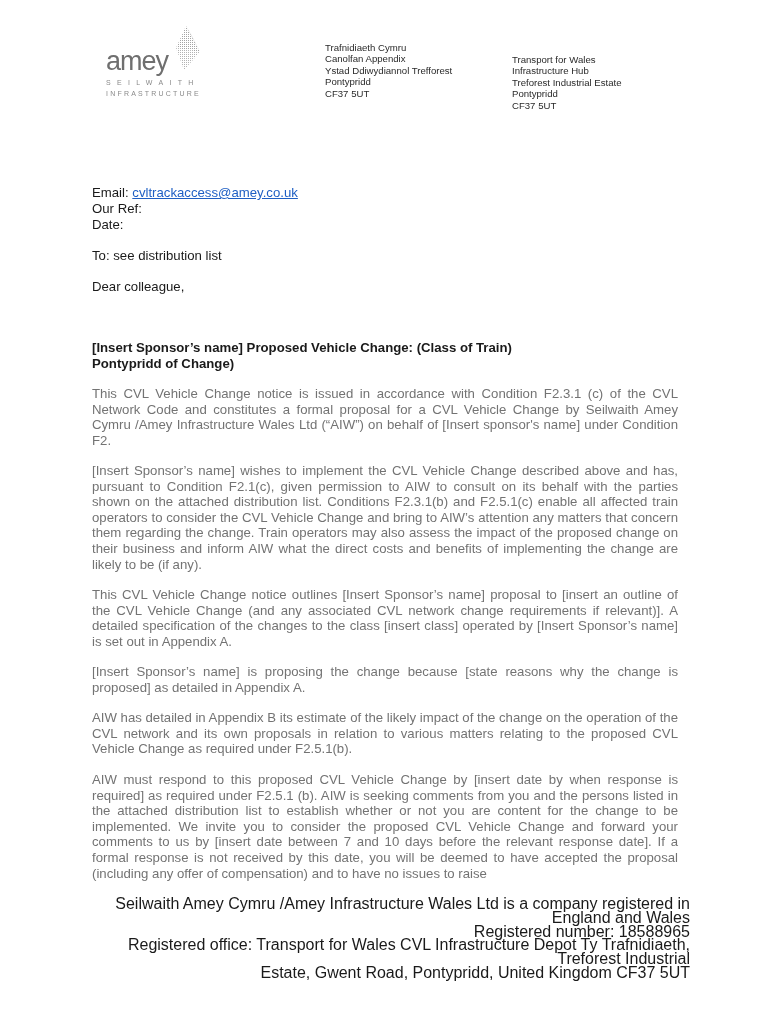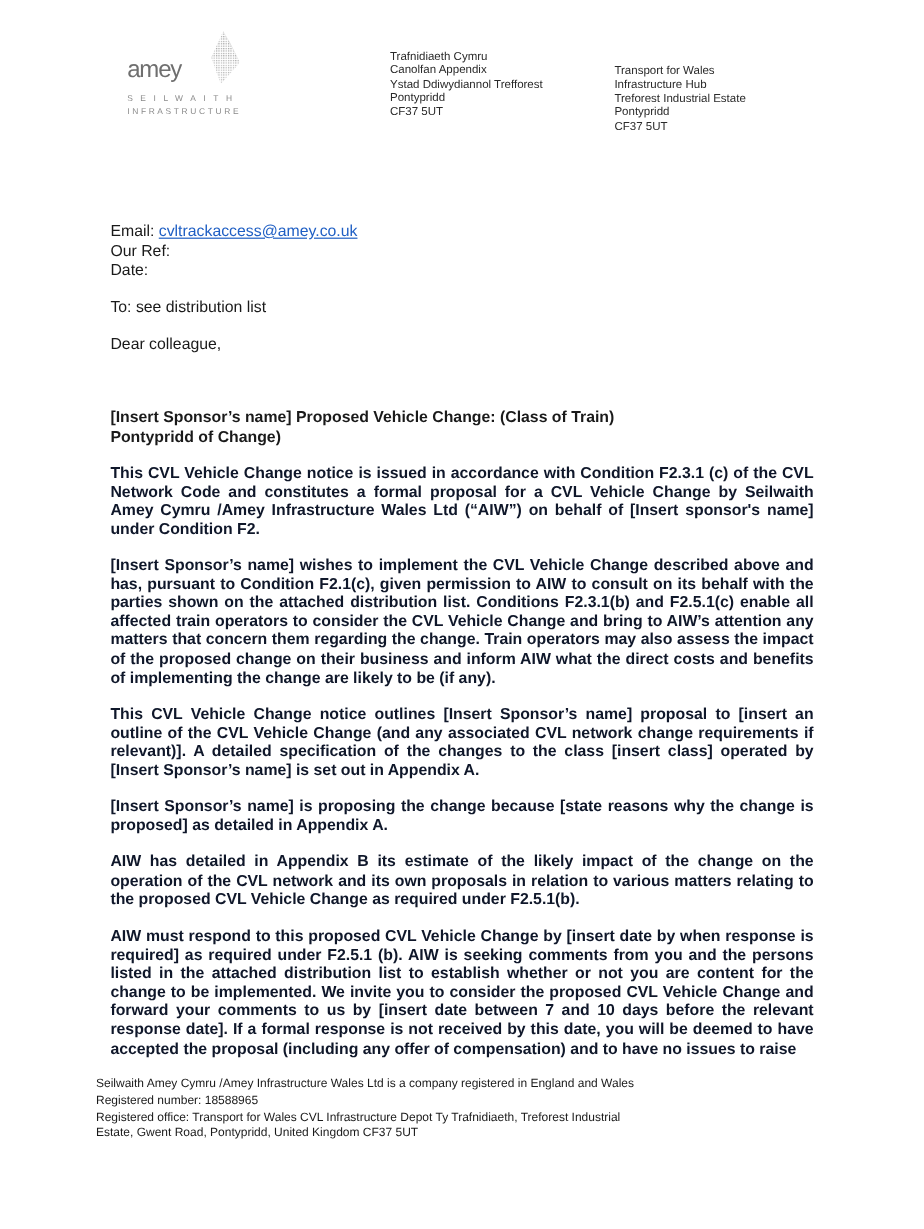--- a/index.html
+++ b/index.html
@@ -35,21 +35,21 @@
       left: 68px;
       top: 0px;
       width: 30px;
       height: 46px;
     }
     .logo-word {
       position: absolute;
       left: 2px;
       top: 22px;
       font-family: "Liberation Sans", sans-serif;
-      font-size: 20px;
+      font-size: 27px;
       font-weight: normal;
       letter-spacing: -1px;
       color: #6f6f6f;
       line-height: 1;
     }
     .logo-sub1, .logo-sub2 {
       position: absolute;
       left: 2px;
       font-size: 7px;
       color: #8a8a8a;
@@ -72,22 +72,21 @@
     .addr-welsh { left: 325px; }
     .addr-english { left: 512px; margin-top: 12px; }
 
     
     .body-text {
       position: absolute;
       left: 92px;
       width: 586px;
       font-size: 13.2px;
       line-height: 15.6px;
-      color: #0f172a;
-      font-weight: bold;
+      color: #737373;
     }
     .meta {
       position: absolute;
       left: 92px;
       top: 185px;
       font-size: 13.2px;
       line-height: 16px;
     }
     .meta a {
       color: #1f5fc4;
@@ -114,23 +113,23 @@
     .p3 { top: 587px; }
     .p4 { top: 664px; }
     .p5 { top: 710px; }
     .p6 { top: 772px; }
 
     .footer {
       position: absolute;
       left: 80px;
       width: 610px;
       top: 897px;
-      font-size: 10px;
+      font-size: 16px;
       line-height: 13.8px;
-      text-align: left;
+      text-align: right;
       color: #1a1a1a;
     }
   </style>
 </head>
 <body>
 
 <div class="page">
 
   <div class="logo">
     <svg class="logo-mark" viewBox="0 0 30 46" width="30" height="46">

